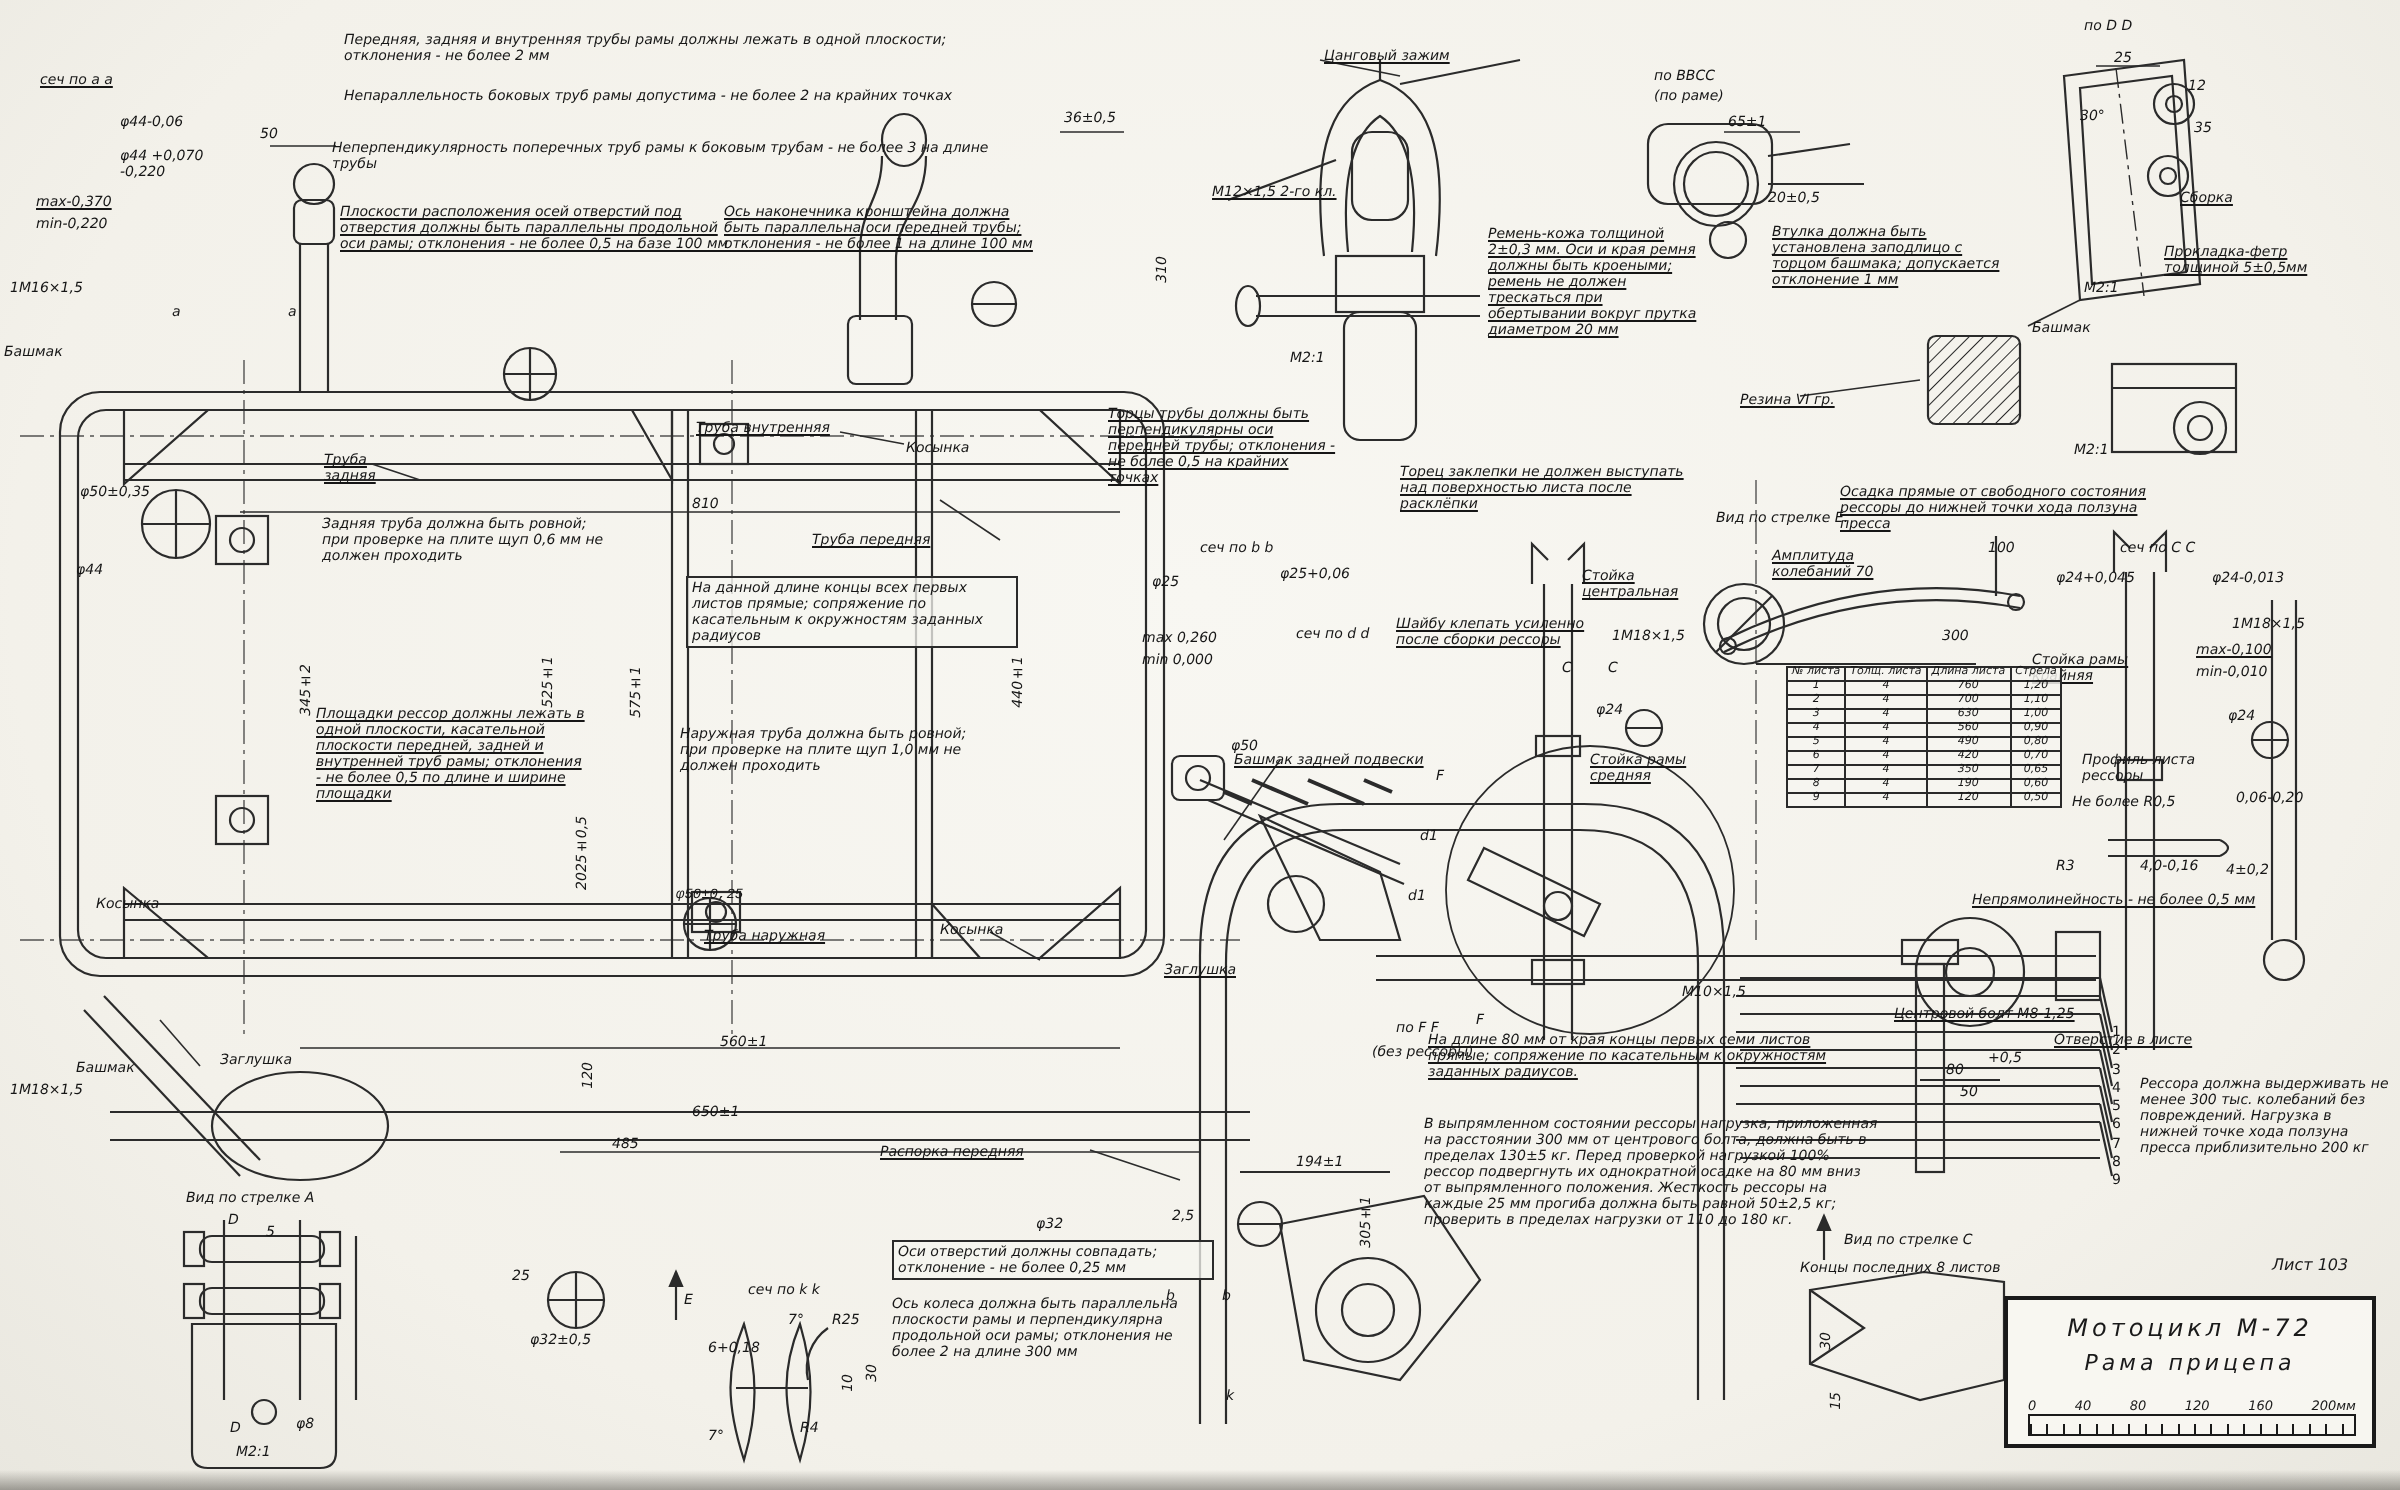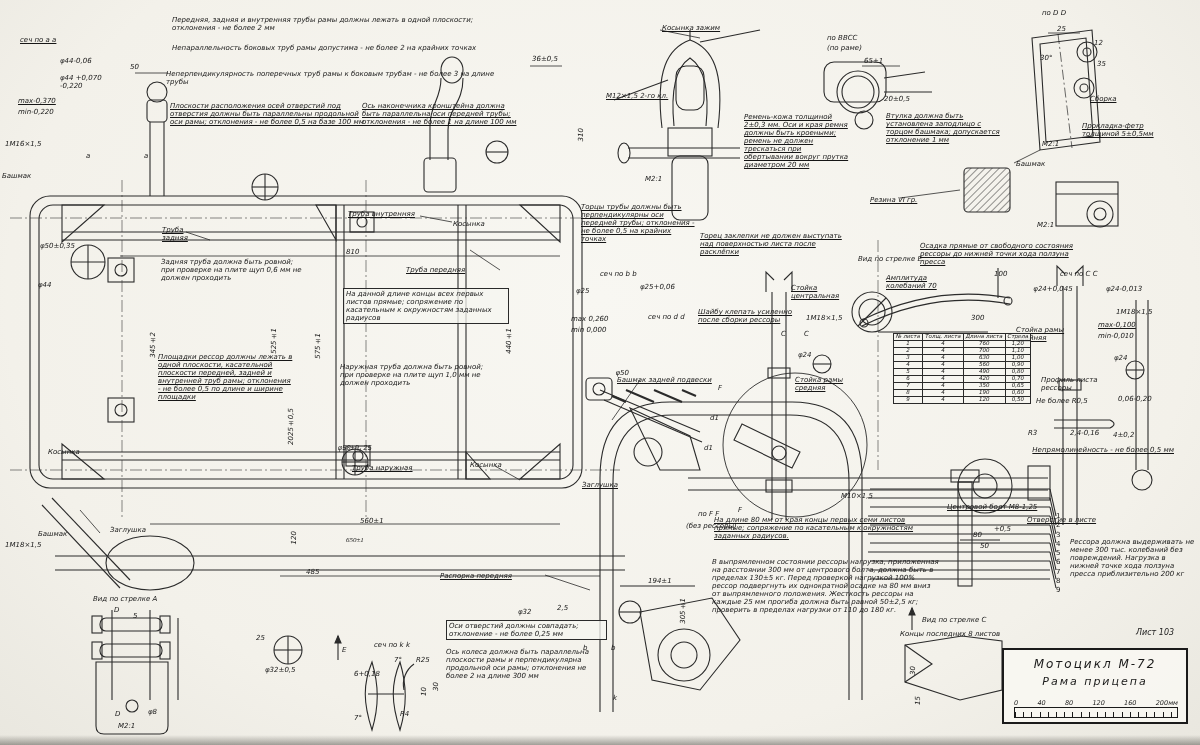--- a/index.html
+++ b/index.html
@@ -316,21 +316,21 @@
       <div class="lbl" style="left: 130px; top: 63px; width: 20px;">50</div>
       <div class="lbl" style="left: 86px; top: 152px; width: 10px;">а</div>
       <div class="lbl" style="left: 144px; top: 152px; width: 10px;">а</div>
       <div class="lbl" style="left: 172px; top: 16px; width: 345px;">Передняя, задняя и внутренняя трубы рамы должны лежать в одной плоскости; отклонения - не более 2 мм</div>
       <div class="lbl" style="left: 172px; top: 44px; width: 348px;">Непараллельность боковых труб рамы допустима - не более 2 на крайних точках</div>
       <div class="lbl" style="left: 166px; top: 70px; width: 348px;">Неперпендикулярность поперечных труб рамы к боковым трубам - не более 3 на длине трубы</div>
       <div class="lbl u" style="left: 170px; top: 102px; width: 195px;">Плоскости расположения осей отверстий под отверстия должны быть параллельны продольной оси рамы; отклонения - не более 0,5 на базе 100 мм</div>
       <div class="lbl u" style="left: 362px; top: 102px; width: 155px;">Ось наконечника кронштейна должна быть параллельна оси передней трубы; отклонения - не более 1 на длине 100 мм</div>
       <div class="lbl" style="left: 532px; top: 55px; width: 40px;">36±0,5</div>
       <div class="lbl v" style="left: 578px; top: 128px; width: 12px;">310</div>
-      <div class="lbl u" style="left: 662px; top: 24px; width: 100px;">Косынка зажим</div>
+      <div class="lbl u" style="left: 662px; top: 24px; width: 100px;">Цанговый зажим</div>
       <div class="lbl u" style="left: 606px; top: 92px; width: 95px;">М12×1,5 2-го кл.</div>
       <div class="lbl" style="left: 645px; top: 175px; width: 32px;">М2:1</div>
       <div class="lbl" style="left: 827px; top: 34px; width: 55px;">по ВВСС</div>
       <div class="lbl" style="left: 827px; top: 44px; width: 55px;">(по раме)</div>
       <div class="lbl" style="left: 864px; top: 57px; width: 30px;">65±1</div>
       <div class="lbl" style="left: 884px; top: 95px; width: 40px;">20±0,5</div>
       <div class="lbl u" style="left: 744px; top: 113px; width: 108px;">Ремень-кожа толщиной 2±0,3 мм. Оси и края ремня должны быть кроеными; ремень не должен трескаться при обертывании вокруг прутка диаметром 20 мм</div>
       <div class="lbl u" style="left: 886px; top: 112px; width: 118px;">Втулка должна быть установлена заподлицо с торцом башмака; допускается отклонение 1 мм</div>
       <div class="lbl u" style="left: 870px; top: 196px; width: 72px;">Резина VI гр.</div>
       <div class="lbl" style="left: 1042px; top: 9px; width: 45px;">по D D</div>
@@ -342,38 +342,38 @@
       <div class="lbl u" style="left: 1082px; top: 122px; width: 98px;">Прокладка-фетр толщиной 5±0,5мм</div>
       <div class="lbl" style="left: 1042px; top: 140px; width: 30px;">М2:1</div>
       <div class="lbl" style="left: 1016px; top: 160px; width: 48px;">Башмак</div>
       <div class="lbl" style="left: 1037px; top: 221px; width: 30px;">М2:1</div>
       <div class="lbl u" style="left: 920px; top: 242px; width: 168px;">Осадка прямые от свободного состояния рессоры до нижней точки хода ползуна пресса</div>
       <div class="lbl" style="left: 858px; top: 255px; width: 100px;">Вид по стрелке Е.</div>
       <div class="lbl u" style="left: 886px; top: 274px; width: 72px;">Амплитуда колебаний 70</div>
       <div class="lbl" style="left: 994px; top: 270px; width: 24px;">100</div>
       <div class="lbl" style="left: 971px; top: 314px; width: 26px;">300</div>
       <div class="lbl" style="left: 1060px; top: 270px; width: 62px;">сеч по С С</div>
-      <div class="lbl" style="left: 1028px; top: 285px; width: 50px; text-align: center;">φ24+0,045</div>
+      <div class="lbl" style="left: 1028px; top: 285px; width: 50px;">φ24+0,045</div>
       <div class="lbl" style="left: 1106px; top: 285px; width: 52px;">φ24-0,013</div>
       <div class="lbl" style="left: 1116px; top: 308px; width: 52px;">1М18×1,5</div>
       <div class="lbl u" style="left: 1098px; top: 321px; width: 52px;">max-0,100</div>
       <div class="lbl" style="left: 1098px; top: 332px; width: 52px;">min-0,010</div>
       <div class="lbl u" style="left: 1016px; top: 326px; width: 70px;">Стойка рамы крайняя</div>
       <div class="lbl u" style="left: 791px; top: 284px; width: 62px;">Стойка центральная</div>
       <div class="lbl" style="left: 806px; top: 314px; width: 52px;">1М18×1,5</div>
       <div class="lbl" style="left: 798px; top: 351px; width: 26px;">φ24</div>
       <div class="lbl u" style="left: 795px; top: 376px; width: 62px;">Стойка рамы средняя</div>
       <div class="lbl" style="left: 1114px; top: 354px; width: 26px;">φ24</div>
       <div class="lbl" style="left: 1041px; top: 376px; width: 82px;">Профиль листа рессоры</div>
       <div class="lbl" style="left: 1036px; top: 397px; width: 54px;">Не более R0,5</div>
       <div class="lbl" style="left: 1028px; top: 429px; width: 18px;">R3</div>
-      <div class="lbl" style="left: 1070px; top: 429px; width: 40px;">2,4-0,16</div>
+      <div class="lbl" style="left: 1070px; top: 429px; width: 40px;">4,0-0,16</div>
       <div class="lbl" style="left: 1113px; top: 431px; width: 32px;">4±0,2</div>
       <div class="lbl" style="left: 1118px; top: 395px; width: 52px;">0,06-0,20</div>
-      <div class="lbl u" style="left: 986px; top: 446px; width: 188px; text-align: right;">Непрямолинейность - не более 0,5 мм</div>
+      <div class="lbl u" style="left: 986px; top: 446px; width: 188px;">Непрямолинейность - не более 0,5 мм</div>
       <div class="lbl" style="left: 841px; top: 492px; width: 48px;">М10×1,5</div>
       <div class="lbl u" style="left: 947px; top: 503px; width: 138px;">Центровой болт М8-1,25</div>
       <div class="lbl u" style="left: 1027px; top: 516px; width: 95px;">Отверстие в листе</div>
       <div class="lbl" style="left: 973px; top: 531px; width: 18px;">80</div>
       <div class="lbl" style="left: 980px; top: 542px; width: 18px;">50</div>
       <div class="lbl" style="left: 994px; top: 525px; width: 24px;">+0,5</div>
       <div class="lbl nums" style="left: 1056px; top: 512px; width: 10px;">1
 2
 3
 4
@@ -402,55 +402,55 @@
       <div class="lbl" style="left: 394px; top: 656px; width: 16px;">7°</div>
       <div class="lbl" style="left: 416px; top: 656px; width: 28px;">R25</div>
       <div class="lbl" style="left: 400px; top: 710px; width: 22px;">R4</div>
       <div class="lbl v" style="left: 433px; top: 682px; width: 10px;">30</div>
       <div class="lbl v" style="left: 421px; top: 687px; width: 10px;">10</div>
       <div class="lbl" style="left: 354px; top: 670px; width: 34px;">6+0,18</div>
       <div class="lbl" style="left: 354px; top: 714px; width: 16px;">7°</div>
       <div class="lbl bx" style="left: 446px; top: 620px; width: 155px;">Оси отверстий должны совпадать; отклонение - не более 0,25 мм</div>
       <div class="lbl" style="left: 446px; top: 648px; width: 152px;">Ось колеса должна быть параллельна плоскости рамы и перпендикулярна продольной оси рамы; отклонения не более 2 на длине 300 мм</div>
       <div class="lbl" style="left: 518px; top: 608px; width: 26px;">φ32</div>
-      <div class="lbl" style="left: 557px; top: 604px; width: 20px;">2,5</div>
+      <div class="lbl" style="left: 586px; top: 604px; width: 20px;">2,5</div>
       <div class="lbl" style="left: 698px; top: 510px; width: 44px;">по F F</div>
       <div class="lbl" style="left: 686px; top: 522px; width: 78px;">(без рессоры)</div>
       <div class="lbl" style="left: 648px; top: 577px; width: 36px;">194±1</div>
       <div class="lbl v" style="left: 680px; top: 598px; width: 12px;">305±1</div>
       <div class="lbl u" style="left: 440px; top: 572px; width: 105px;">Распорка передняя</div>
       <div class="lbl u" style="left: 352px; top: 464px; width: 90px;">Труба наружная</div>
       <div class="lbl" style="left: 470px; top: 461px; width: 48px;">Косынка</div>
       <div class="lbl u" style="left: 582px; top: 481px; width: 52px;">Заглушка</div>
       <div class="lbl" style="left: 48px; top: 448px; width: 48px;">Косынка</div>
       <div class="lbl" style="left: 110px; top: 526px; width: 52px;">Заглушка</div>
       <div class="lbl" style="left: 38px; top: 530px; width: 44px;">Башмак</div>
       <div class="lbl" style="left: 5px; top: 541px; width: 52px;">1М18×1,5</div>
       <div class="lbl" style="left: 360px; top: 517px; width: 36px;">560±1</div>
       <div class="lbl v" style="left: 291px; top: 531px; width: 12px;">120</div>
       <div class="lbl" style="left: 306px; top: 568px; width: 26px;">485</div>
-      <div class="lbl" style="left: 346px; top: 536px; width: 34px; font-family: Liberation Serif, serif;">650±1</div>
+      <div class="lbl" style="left: 346px; top: 552px; width: 34px;">650±1</div>
       <div class="lbl" style="left: 338px; top: 444px; width: 52px; font-family: Liberation Mono, monospace;">φ50±0,25</div>
       <div class="lbl u" style="left: 162px; top: 226px; width: 48px;">Труба задняя</div>
       <div class="lbl" style="left: 40px; top: 242px; width: 52px;">φ50±0,35</div>
       <div class="lbl" style="left: 38px; top: 281px; width: 30px;">φ44</div>
       <div class="lbl" style="left: 161px; top: 258px; width: 142px;">Задняя труба должна быть ровной; при проверке на плите щуп 0,6 мм не должен проходить</div>
       <div class="lbl" style="left: 346px; top: 248px; width: 24px;">810</div>
       <div class="lbl v" style="left: 150px; top: 332px; width: 12px;">345±2</div>
       <div class="lbl v" style="left: 271px; top: 328px; width: 12px;">525±1</div>
       <div class="lbl v" style="left: 315px; top: 333px; width: 12px;">575±1</div>
       <div class="lbl v" style="left: 288px; top: 408px; width: 12px;">2025±0,5</div>
       <div class="lbl u" style="left: 158px; top: 353px; width: 136px;">Площадки рессор должны лежать в одной плоскости, касательной плоскости передней, задней и внутренней труб рамы; отклонения - не более 0,5 по длине и ширине площадки</div>
       <div class="lbl u" style="left: 406px; top: 266px; width: 88px;">Труба передняя</div>
       <div class="lbl bx" style="left: 343px; top: 288px; width: 160px;">На данной длине концы всех первых листов прямые; сопряжение по касательным к окружностям заданных радиусов</div>
       <div class="lbl v" style="left: 506px; top: 328px; width: 12px;">440±1</div>
       <div class="lbl" style="left: 340px; top: 363px; width: 158px;">Наружная труба должна быть ровной; при проверке на плите щуп 1,0 мм не должен проходить</div>
       <div class="lbl u" style="left: 348px; top: 210px; width: 98px;">Труба внутренняя</div>
       <div class="lbl" style="left: 453px; top: 220px; width: 48px;">Косынка</div>
-      <div class="lbl u" style="left: 581px; top: 203px; width: 115px;">Торцы трубы должны быть перпендикулярны оси передней трубы; отклонения - не более 0,5 на крайних точках</div>
+      <div class="lbl u" style="left: 554px; top: 203px; width: 115px;">Торцы трубы должны быть перпендикулярны оси передней трубы; отклонения - не более 0,5 на крайних точках</div>
       <div class="lbl" style="left: 600px; top: 270px; width: 58px;">сеч по b b</div>
       <div class="lbl" style="left: 576px; top: 287px; width: 26px;">φ25</div>
       <div class="lbl" style="left: 640px; top: 283px; width: 46px;">φ25+0,06</div>
       <div class="lbl" style="left: 571px; top: 315px; width: 52px;">max 0,260</div>
       <div class="lbl" style="left: 571px; top: 326px; width: 52px;">min 0,000</div>
       <div class="lbl" style="left: 603px; top: 369px; width: 26px; text-align: right;">φ50</div>
       <div class="lbl" style="left: 648px; top: 313px; width: 58px;">сеч по d d</div>
       <div class="lbl u" style="left: 698px; top: 308px; width: 108px;">Шайбу клепать усиленно после сборки рессоры</div>
       <div class="lbl u" style="left: 700px; top: 232px; width: 145px;">Торец заклепки не должен выступать над поверхностью листа после расклёпки</div>
       <div class="lbl u" style="left: 617px; top: 376px; width: 138px;">Башмак задней подвески</div>

